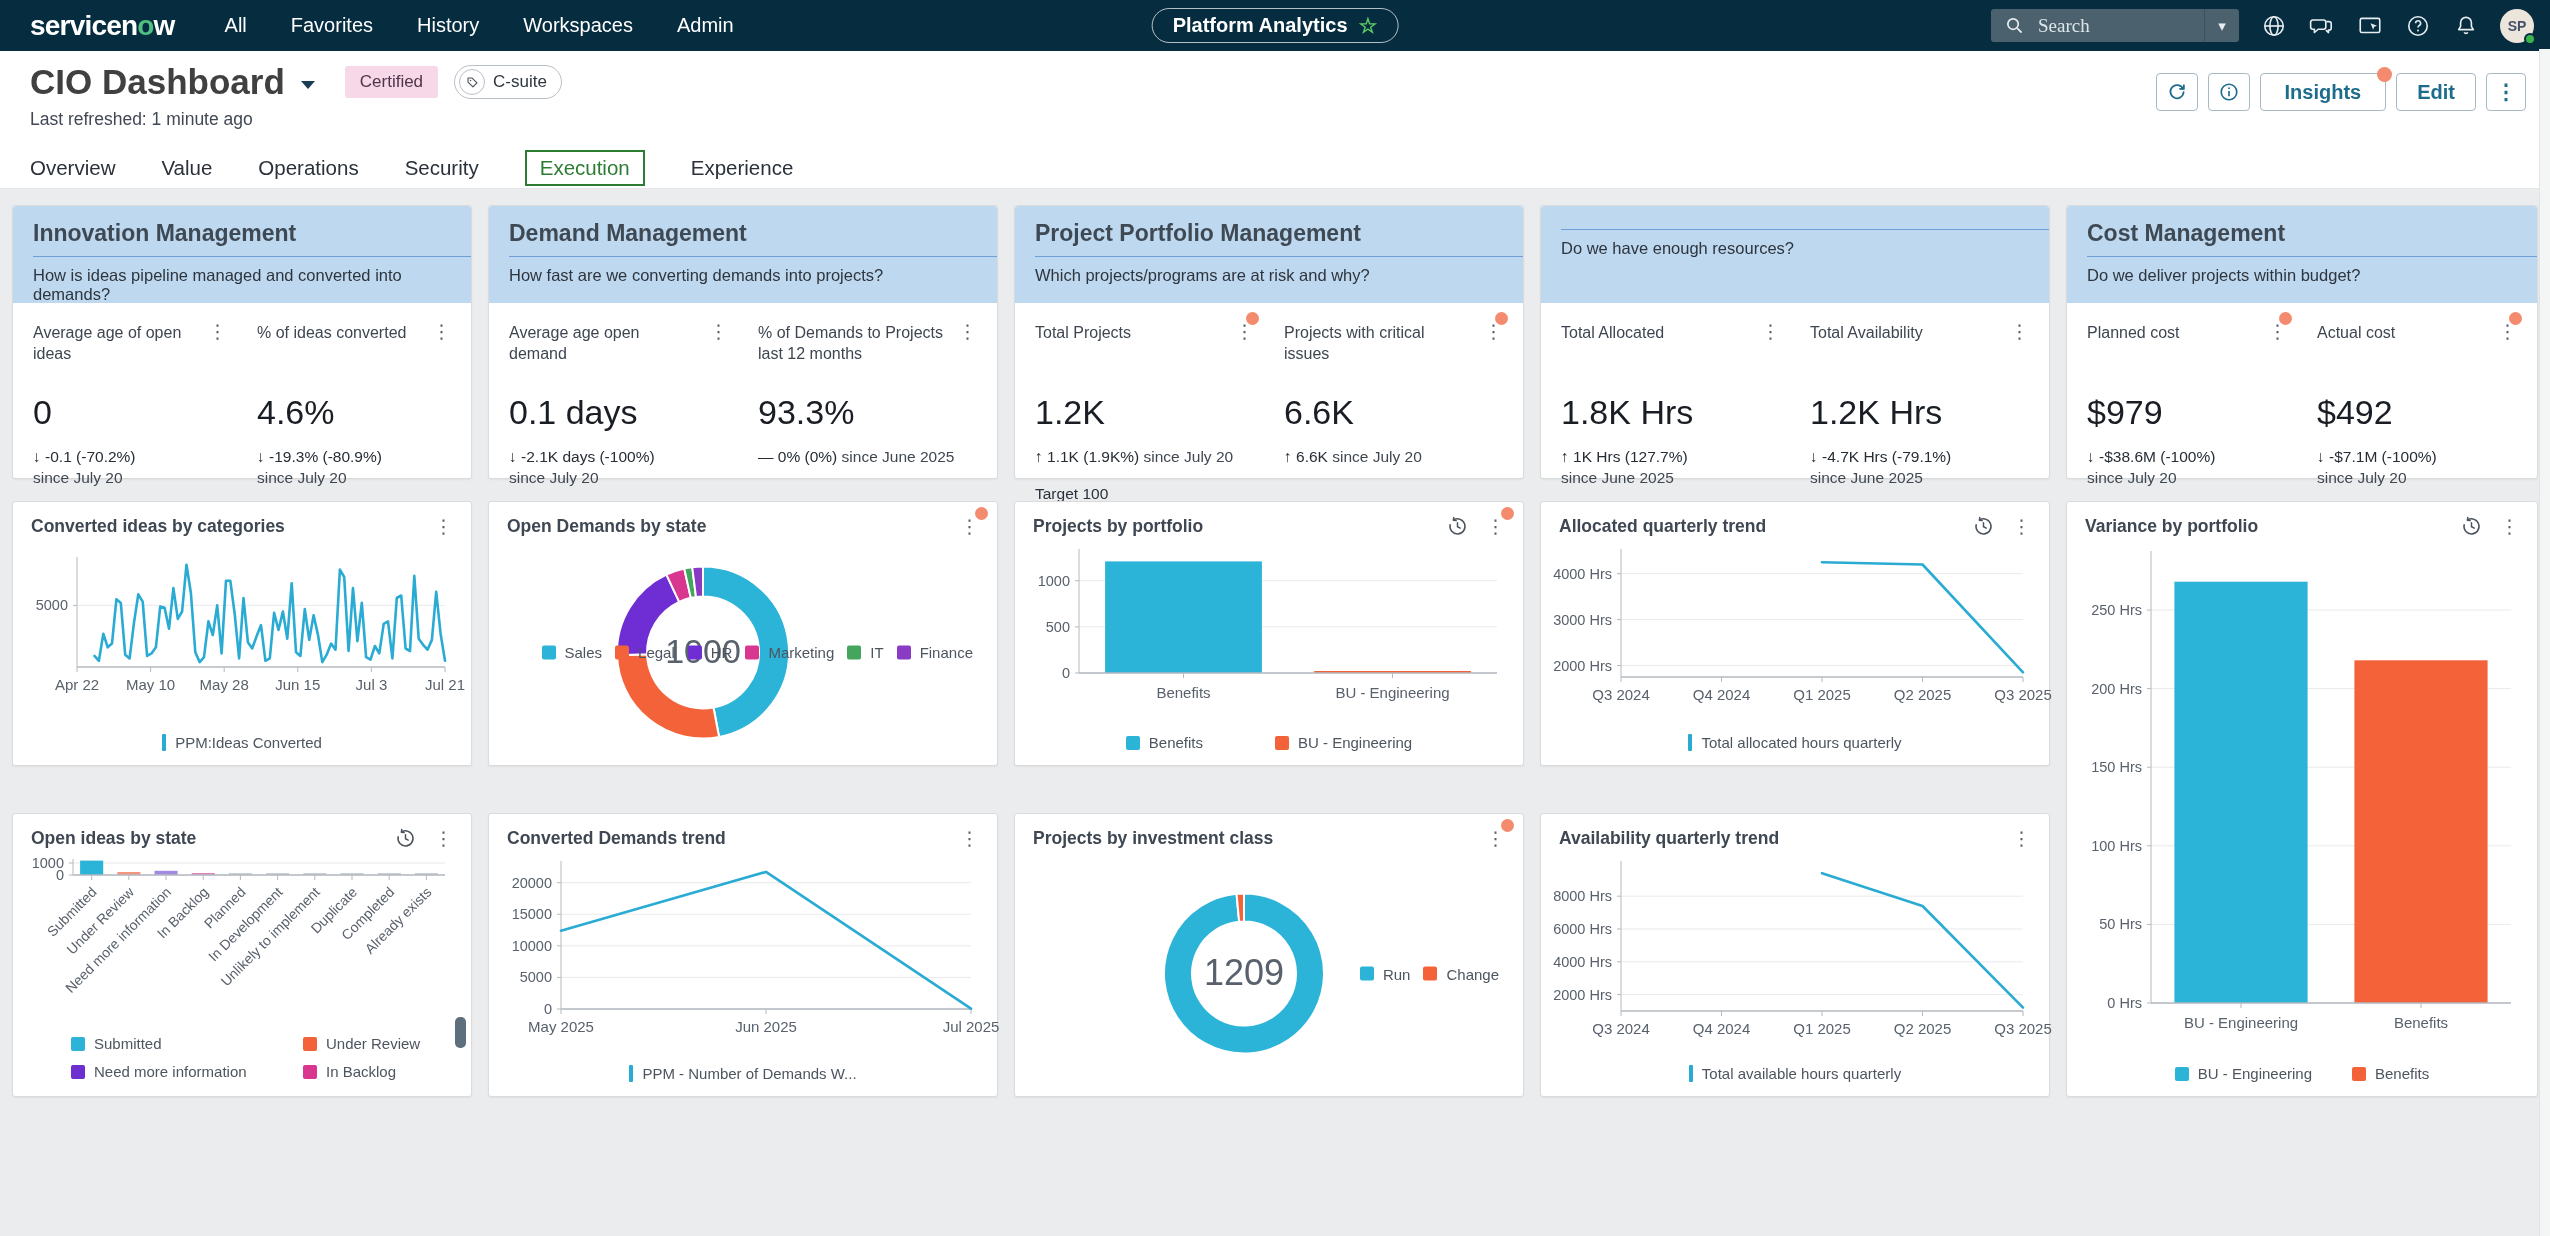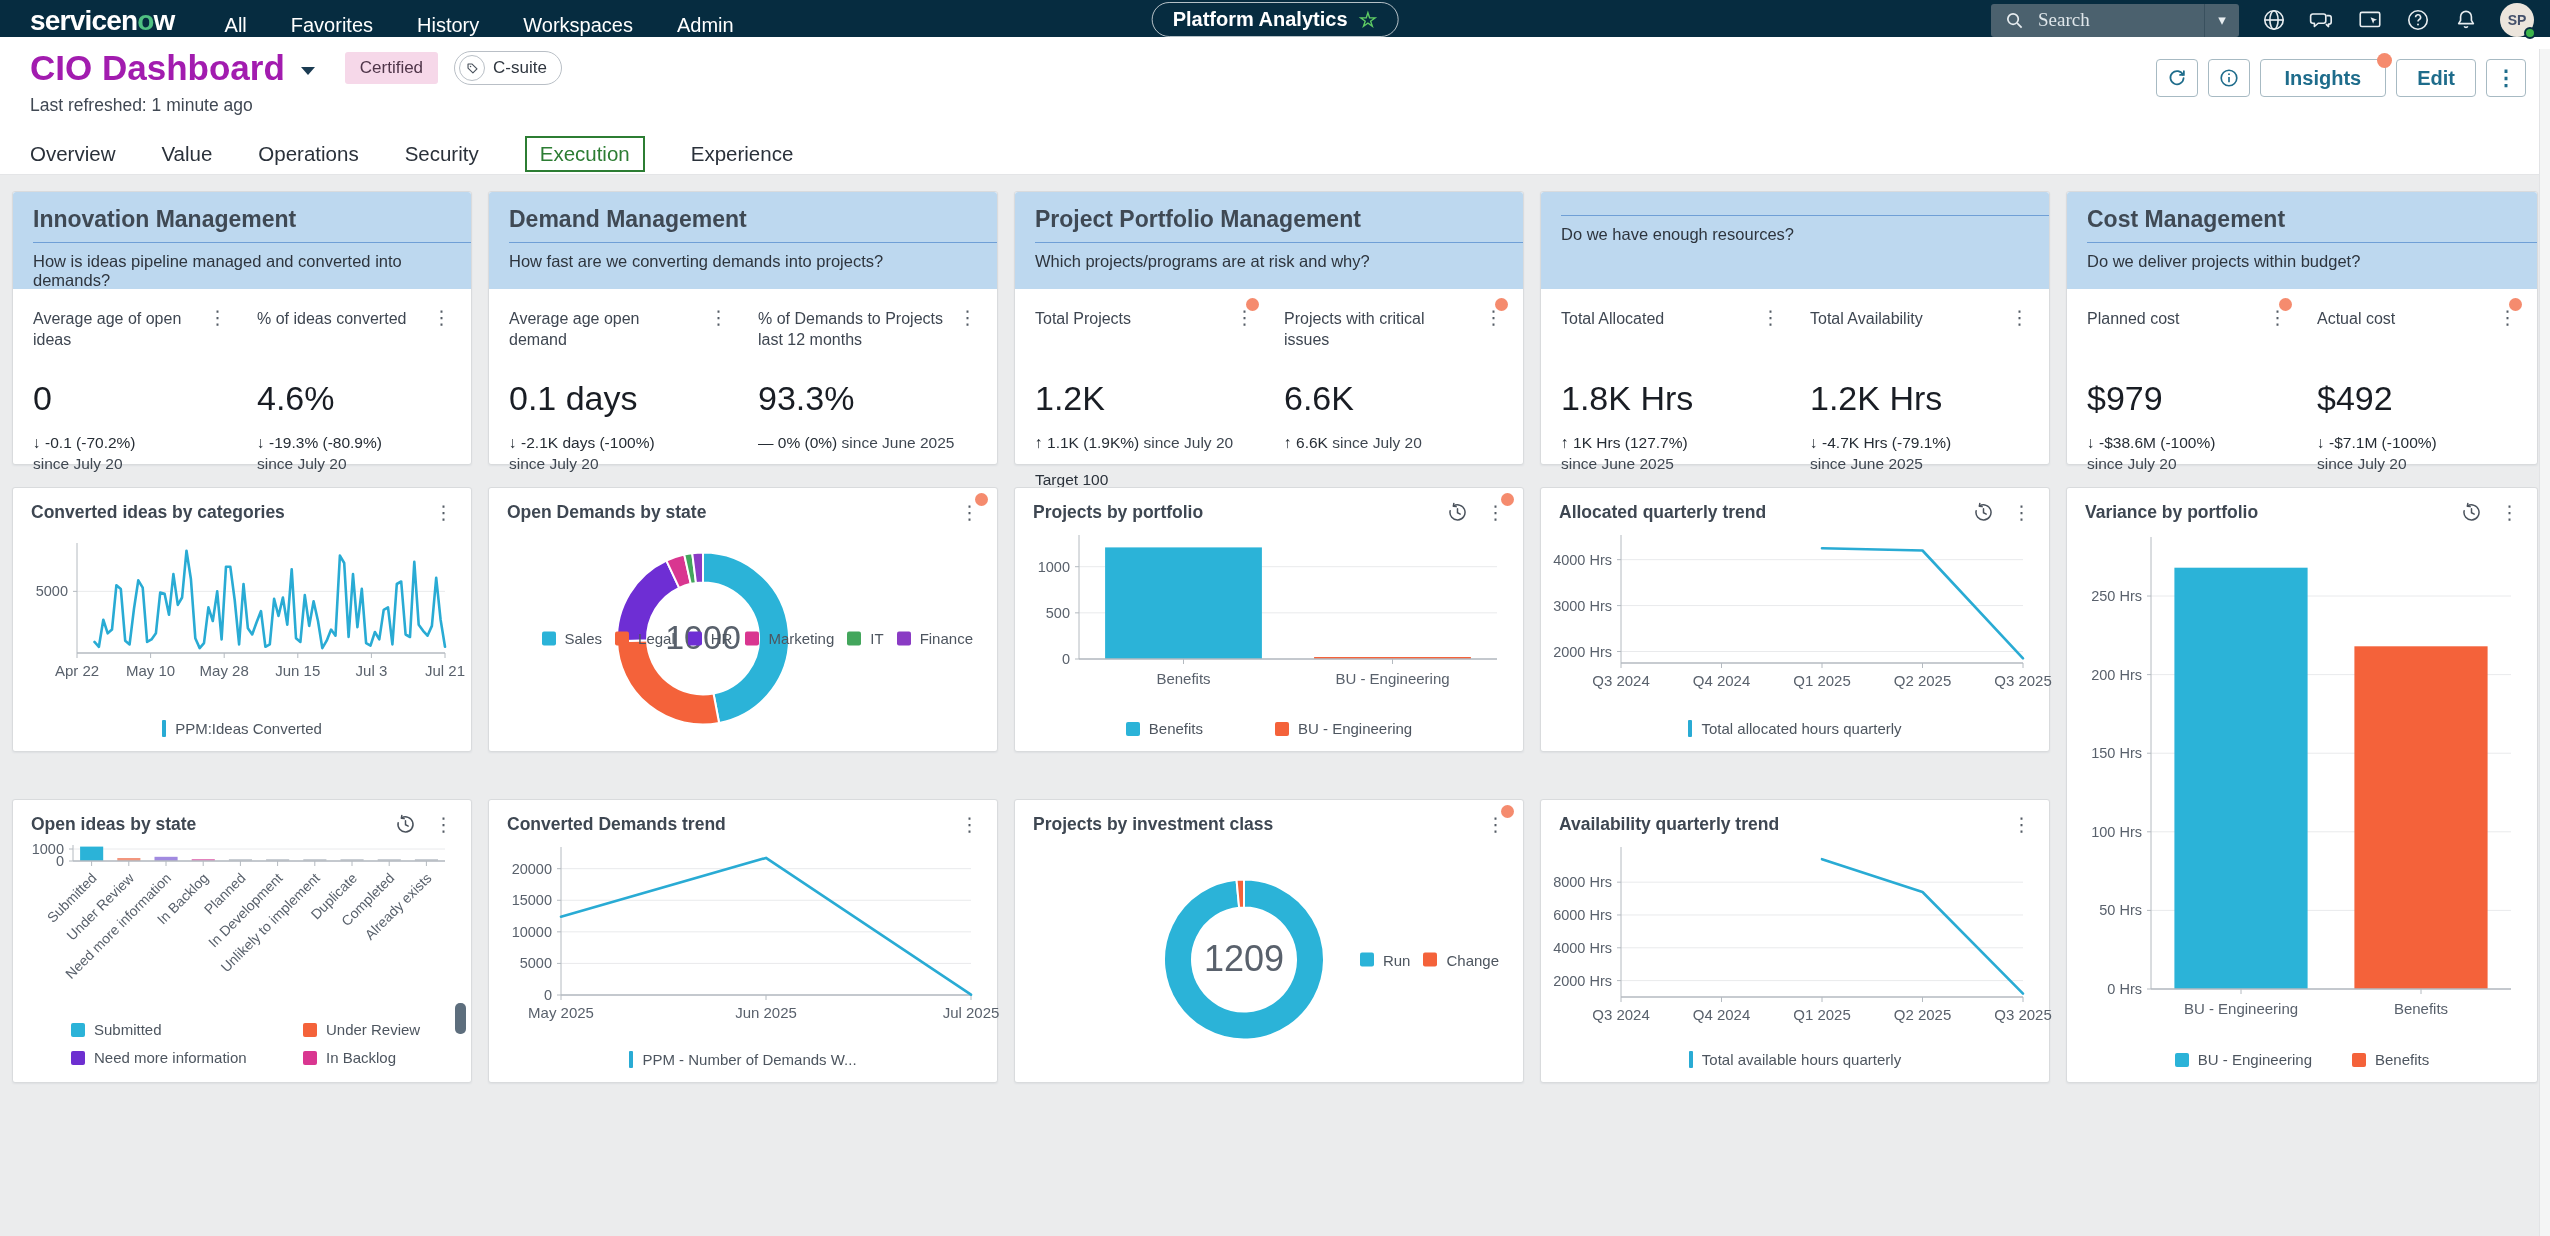--- a/index.html
+++ b/index.html
@@ -1,40 +1,40 @@
 <!DOCTYPE html>
 <html><head>
 <meta charset="utf-8">
 <style>
   *{box-sizing:border-box}
   html,body{margin:0;padding:0}
   body{width:2550px;height:1236px;background:#ebeced;font-family:"Liberation Sans",sans-serif;color:#2f353d;overflow:hidden;position:relative}
 
   
-  .topnav{height:37px;background:#062c40;display:flex;align-items:flex-end;position:relative;color:#fff}
+  .topnav{height:51px;background:#062c40;display:flex;align-items:center;position:relative;color:#fff}
   .logo{margin-left:30px;font-size:28px;font-weight:bold;letter-spacing:-0.8px;white-space:nowrap}
   .logo .accent{color:#4fc082}
   .nav-menu{display:flex;gap:44px;margin-left:50px;font-size:20px}
   .nav-item{cursor:pointer}
   .center-pill{position:absolute;left:50%;transform:translateX(-50%);display:flex;align-items:center;gap:11px;border:1px solid rgba(255,255,255,.7);border-radius:18px;padding:5px 20px;font-size:20px;font-weight:bold;cursor:pointer}
   .star{color:#5ecb63;font-size:21px;line-height:1}
   .nav-right{margin-left:auto;display:flex;align-items:center;gap:21px;margin-right:16px}
   .searchbox{display:flex;align-items:center;background:#4b616e;border-radius:3px;height:33px;width:248px;padding-left:10px}
   .searchbox input{background:transparent;border:none;color:#e7edf0;font-size:19px;width:150px;outline:none;font-family:Liberation Serif, serif;margin-left:8px}
   .searchbox input::placeholder{color:#dfe6ea;opacity:1}
   .search-divider{width:1px;height:33px;background:#39505e;margin-left:auto}
   .search-caret{width:34px;text-align:center;color:#e7edf0;font-size:15px;cursor:pointer}
   .nav-icon{width:27px;height:27px;display:flex;align-items:center;justify-content:center;cursor:pointer}
   .avatar{width:34px;height:34px;border-radius:50%;background:#ece5dc;color:#44506a;font-size:14px;font-weight:bold;display:flex;align-items:center;justify-content:center;position:relative;cursor:pointer}
   .presence{position:absolute;right:-2px;bottom:-2px;width:12px;height:12px;background:#3cb44a;border:2px solid #062c40;border-radius:50%}
 
   
   .page-header{background:#fff;height:97px;display:flex;padding:12px 24px 0 30px}
   .title-row{display:flex;align-items:center;gap:16px}
-  .page-title{font-size:35px;font-weight:bold;color:#a21caf;margin:0;line-height:1.1}
+  .page-title{font-size:35px;font-weight:bold;color:#404040;margin:0;line-height:1.1}
   .title-caret{width:0;height:0;border-left:7px solid transparent;border-right:7px solid transparent;border-top:8px solid #1b3b52;margin-top:6px;cursor:pointer}
   .badge-certified{background:#f6d8e9;color:#4f3549;font-size:17px;padding:6px 15px;border-radius:3px;margin-left:14px}
   .pill-csuite{display:flex;align-items:center;gap:8px;border:1px solid #b9bfc6;border-radius:17px;padding:3px 14px 3px 4px;font-size:17px;color:#2f363f;cursor:pointer}
   .tag-circle{width:26px;height:26px;border:1px solid #b9bfc6;border-radius:50%;display:flex;align-items:center;justify-content:center}
   .refreshed{font-size:17.5px;color:#404853;margin-top:7px}
   .header-actions{margin-left:auto;display:flex;gap:10px;align-items:center;align-self:flex-start;margin-top:10px}
   .btn{height:38px;border:1px solid #a7bac3;border-radius:4px;background:#fff;color:#1e6c8b;font-weight:bold;font-size:20px;display:flex;align-items:center;justify-content:center;cursor:pointer;font-family:inherit}
   .icon-btn{width:42px}
   .btn-insights{padding:0 24px;position:relative}
   .btn-insights .hdot{position:absolute;top:-7px;right:-7px;width:15px;height:15px;border-radius:50%;background:#f58b6e}

